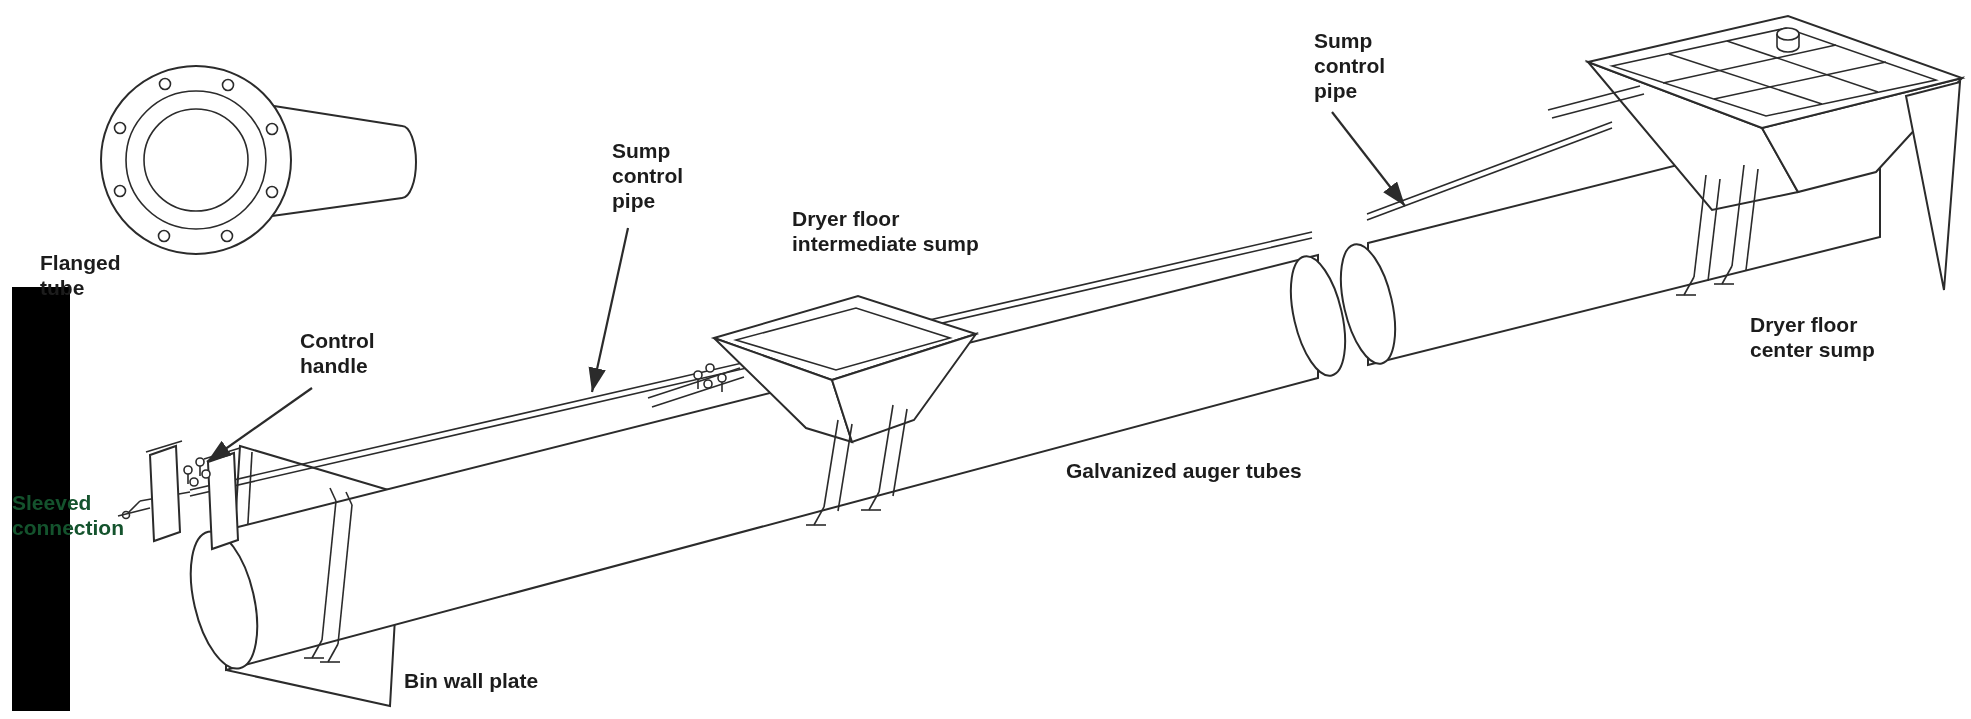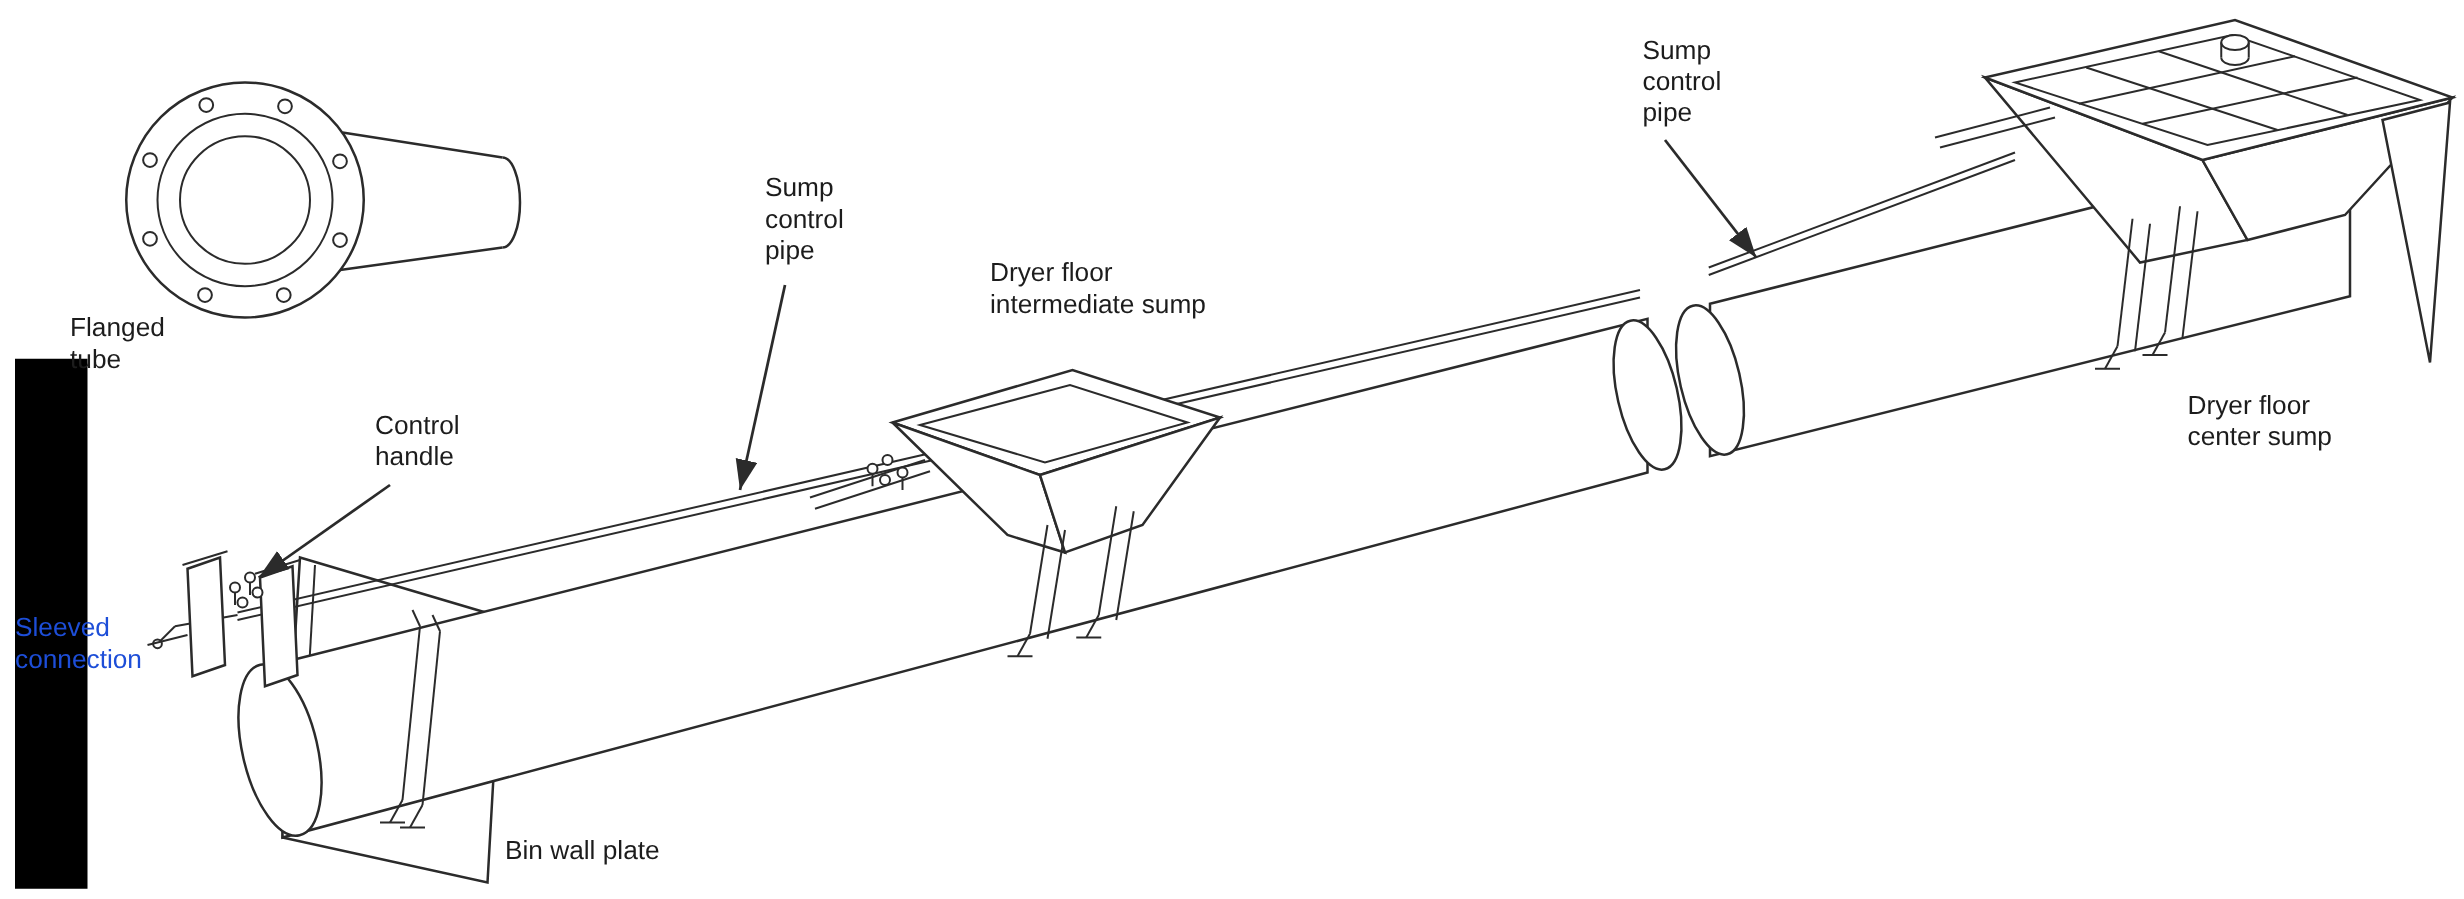--- a/index.html
+++ b/index.html
@@ -1,22 +1,22 @@
 <!DOCTYPE html>
 <html><head>
 <meta charset="utf-8">
 <style>
   html,body{margin:0;padding:0;background:#ffffff;}
   #stage{position:relative;width:1971px;height:719px;background:#ffffff;overflow:hidden;
          font-family:"Liberation Sans",sans-serif;}
   #stage svg{position:absolute;left:0;top:0;z-index:1;}
   .redaction{position:absolute;left:12px;top:287px;width:58px;height:424px;background:#000000;z-index:2;}
-  .label{position:absolute;z-index:3;font-weight:400;font-size:21px;line-height:1.2;
+  .label{position:absolute;z-index:3;font-weight:700;font-size:21px;line-height:1.2;
          color:#1c1c1c;white-space:pre-line;}
-  .label.muted{color:#1d4ed8;}
+  .label.muted{color:#14532d;}
   .ln{stroke:#2b2b2b;stroke-width:2;fill:none;}
   .thin{stroke:#2b2b2b;stroke-width:1.6;fill:none;}
   .wfill{stroke:#2b2b2b;stroke-width:2;fill:#ffffff;}
   .hw{stroke:#2b2b2b;stroke-width:1.6;fill:#ffffff;}
   .arrow{stroke:#2b2b2b;stroke-width:2.2;fill:none;}
 </style>
 </head>
 <body>
 
 <div id="stage">
@@ -173,36 +173,37 @@
 
     <g>
       <line class="arrow" marker-end="url(#arr)" x1="312" y1="388" x2="207" y2="462"></line>
       <line class="arrow" marker-end="url(#arr)" x1="628" y1="228" x2="592" y2="392"></line>
       <line class="arrow" marker-end="url(#arr)" x1="1332" y1="112" x2="1405" y2="206"></line>
     </g>
   </svg>
 
   <div class="redaction"></div>
 
-  <div class="label" style="left:56px;top:250px;">Flanged
+  <div class="label" style="left:40px;top:250px;">Flanged
 tube</div>
 
   <div class="label muted" style="left:12px;top:490px;">Sleeved
 connection</div>
 
   <div class="label" style="left:300px;top:328px;">Control
 handle</div>
 
   <div class="label" style="left:612px;top:138px;">Sump
 control
 pipe</div>
 
   <div class="label" style="left:792px;top:206px;">Dryer floor
 intermediate sump</div>
 
+  <div class="label" style="left:1066px;top:458px;">Galvanized auger tubes</div>
 
   <div class="label" style="left:1314px;top:28px;">Sump
 control
 pipe</div>
 
   <div class="label" style="left:1750px;top:312px;">Dryer floor
 center sump</div>
 
   <div class="label" style="left:404px;top:668px;">Bin wall plate</div>
 

